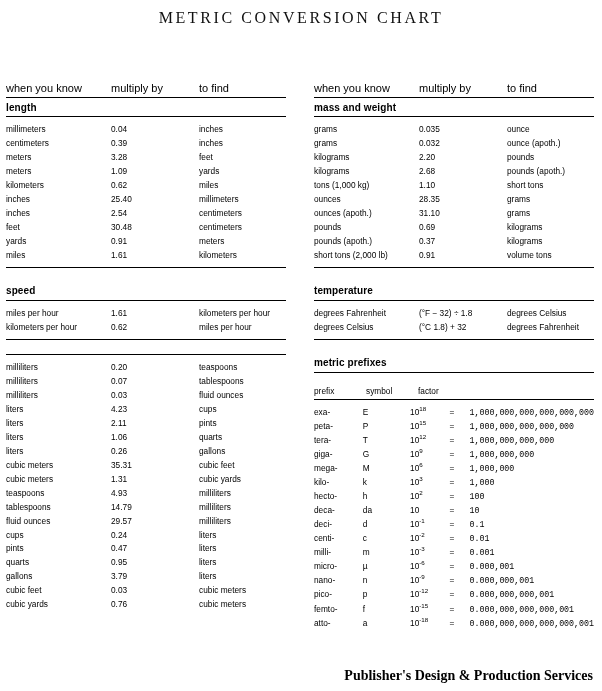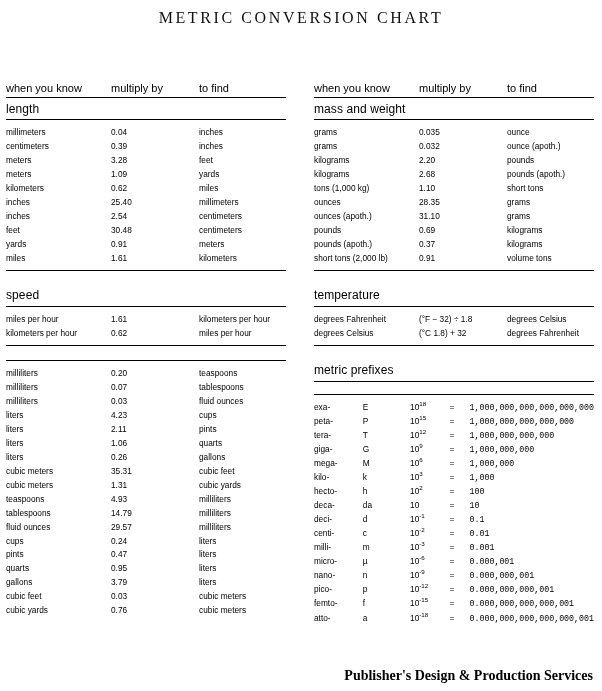--- a/index.html
+++ b/index.html
@@ -77,22 +77,22 @@
     margin: 0;
   }
   .rule-med {
     border-top: 1.6px solid #000;
     height: 0;
     font-size: 0;
     line-height: 0;
     margin: 0;
   }
   .section-title {
-    font-size: 12px;
-    font-weight: normal;
+    font-size: 10px;
+    font-weight: bold;
     padding: 3.5px 0 3.5px 0;
     letter-spacing: 0.1px;
   }
   .tbl-body td {
     padding-top: 2.3px;
     padding-bottom: 2.3px;
   }
   .spacer-4 { height: 4px; }
   .spacer-6 { height: 6px; }
   .spacer-12 { height: 12px; }
@@ -432,20 +432,29 @@
             </tbody>
         </table>
         <div class="spacer-4"></div>
         <div class="rule-med"></div>
       </div>
 
       <div class="block">
         <div class="section-title">metric prefixes</div>
         <div class="rule-thin"></div>
         <div class="spacer-12"></div>
+        <table class="prefix">
+          <tbody>
+              <tr class="prefix-hdr">
+            <td class="p1">prefix</td>
+            <td class="p2">symbol</td>
+            <td class="p3" colspan="3">factor</td>
+          </tr>
+        </tbody>
+          </table>
         <div class="rule-thin"></div>
         <div class="spacer-6"></div>
         <table class="prefix">
           <tbody>
               <tr>
                 <td class="p1">exa-</td>
                 <td class="p2">E</td>
                 <td class="p3">10<sup>18</sup></td>
                 <td class="p4">=</td>
                 <td class="p5">1,000,000,000,000,000,000</td>

